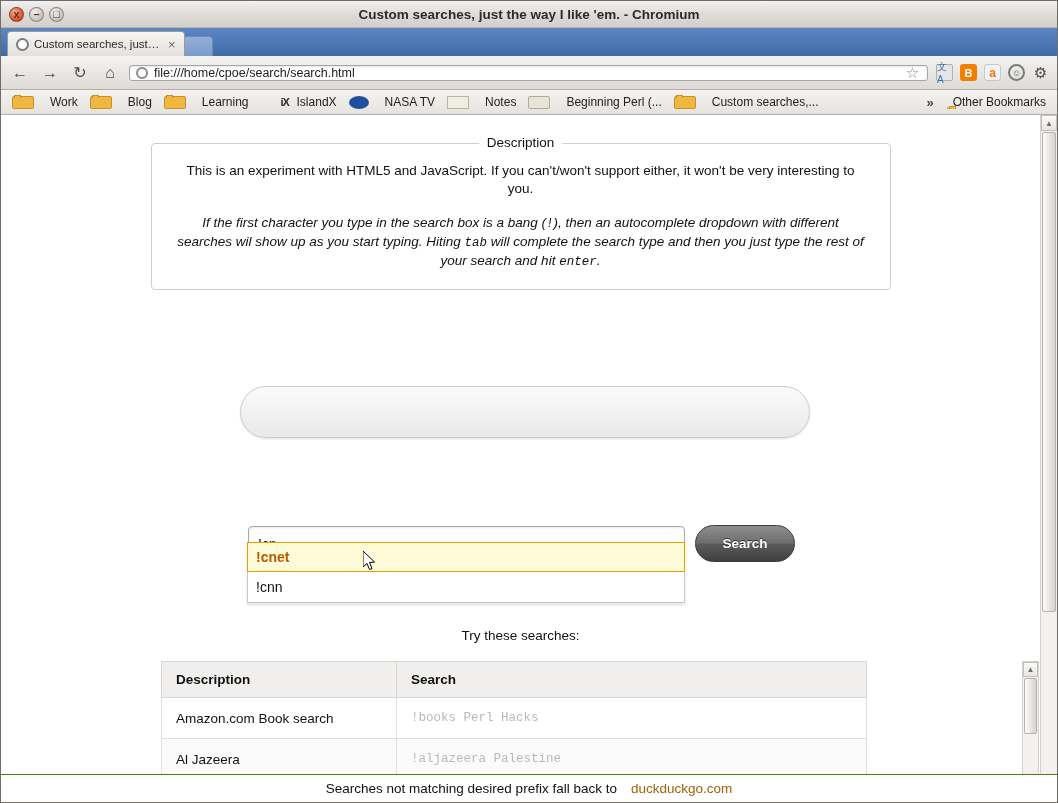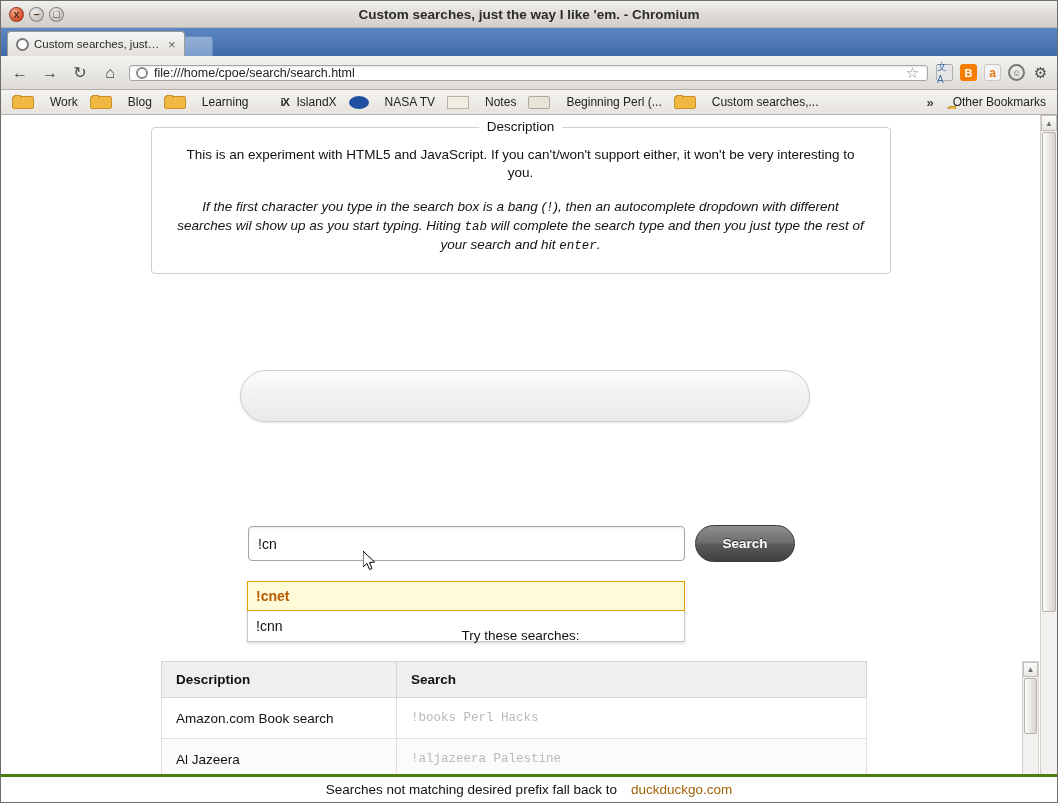--- a/index.html
+++ b/index.html
@@ -162,21 +162,21 @@
   .page {
     flex: 1 1 auto;
     position: relative;
     background: #ffffff;
     overflow: hidden;
   }
   .content {
     position: absolute;
     left: 0; top: 0; right: 17px; bottom: 0;
     overflow: hidden;
-    padding-top: 6px;
+    padding-top: 22px;
   }
   
   .vscroll {
     position: absolute; right: 0; top: 0; bottom: 0; width: 17px;
     background: #f2f1ef; border-left: 1px solid #d4d1cb;
   }
   .vscroll .arrow {
     position: absolute; left: 0; width: 16px; height: 16px;
     display: flex; align-items: center; justify-content: center;
     color: #6f6f6f; font-size: 8px;
@@ -269,21 +269,21 @@
     border: 1px solid #3b3b3b;
     color: #fff;
     font-size: 13.5px; font-weight: bold;
     text-shadow: 0 -1px 0 rgba(0,0,0,0.6);
     display: flex; align-items: center; justify-content: center;
     cursor: pointer;
   }
   
   .autocomplete {
     position: absolute;
-    left: 246px; top: 467px;
+    left: 246px; top: 428px;
     width: 438px;
     background: #fff;
     border: 1px solid #c7c7c7;
     border-top: none;
     box-shadow: 0 2px 3px rgba(0,0,0,0.12);
   }
   .ac-item {
     height: 30px;
     display: flex; align-items: center;
     padding: 0 8px;
@@ -334,21 +334,21 @@
     font-size: 12.5px;
     color: #b9b9b9;
   }
   table.searches tr:nth-child(even) td { background: #fbfbfb; }
   
   .footer {
     position: absolute;
     left: 0; right: 0; bottom: 0;
     height: 28px;
     background: #fff;
-    border-top: 3px solid #4d7c0f;
+    border-top: 1px solid #4d7c0f;
     display: flex; align-items: center; justify-content: center;
     font-size: 13.5px; color: #111;
   }
   .footer a { color: #a16207; text-decoration: none; margin-left: 14px; }
   
   .cursor {
     position: absolute; left: 362px; top: 436px;
     width: 14px; height: 20px;
     pointer-events: none;
     z-index: 50;

